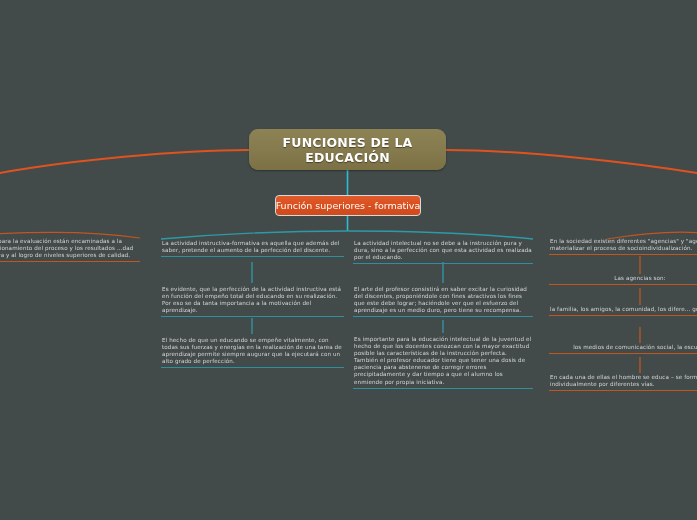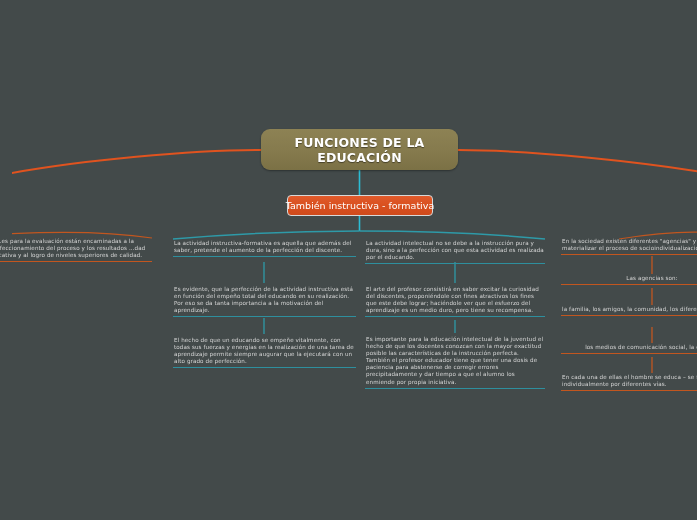--- a/index.html
+++ b/index.html
@@ -10,21 +10,21 @@
   body {
     width: 697px;
     height: 520px;
     overflow: hidden;
     background: #434a4a;
     font-family: "DejaVu Sans", "Liberation Sans", sans-serif;
     position: relative;
   }
   #canvas {
     position: absolute;
-    left: 12px; top: 0;
+    left: 0; top: 0;
     width: 618px;
     height: 520px;
     text-decoration: underline;
   }
   .lines {
     position: absolute;
     left: 0; top: 0;
     width: 697px;
     height: 520px;
     pointer-events: none;
@@ -145,21 +145,21 @@
   </svg>
 
   <div class="root-node">
     <div class="root-label">
       <span>FUNCIONES DE LA</span><br>
       <span>EDUCACIÓN</span>
     </div>
   </div>
 
   <div class="sub-node">
-    <span class="sub-label">También instructiva  - formativa</span>
+    <span class="sub-label">Función superiores  - formativa</span>
   </div>
 
   <div class="leaf col1 center" style="top:238px;">
     <span class="leaf-text">...es para la evaluación están encaminadas a la ...perfeccionamiento del proceso y los resultados ...dad educativa y al logro de niveles superiores de calidad.</span>
     <span class="rule orange"></span>
   </div>
 
   <div class="leaf col2" style="top:240px;">
     <span class="leaf-text">La actividad instructiva-formativa es aquella que además del saber, pretende el aumento de la perfección del discente.</span>
     <span class="rule teal"></span>

